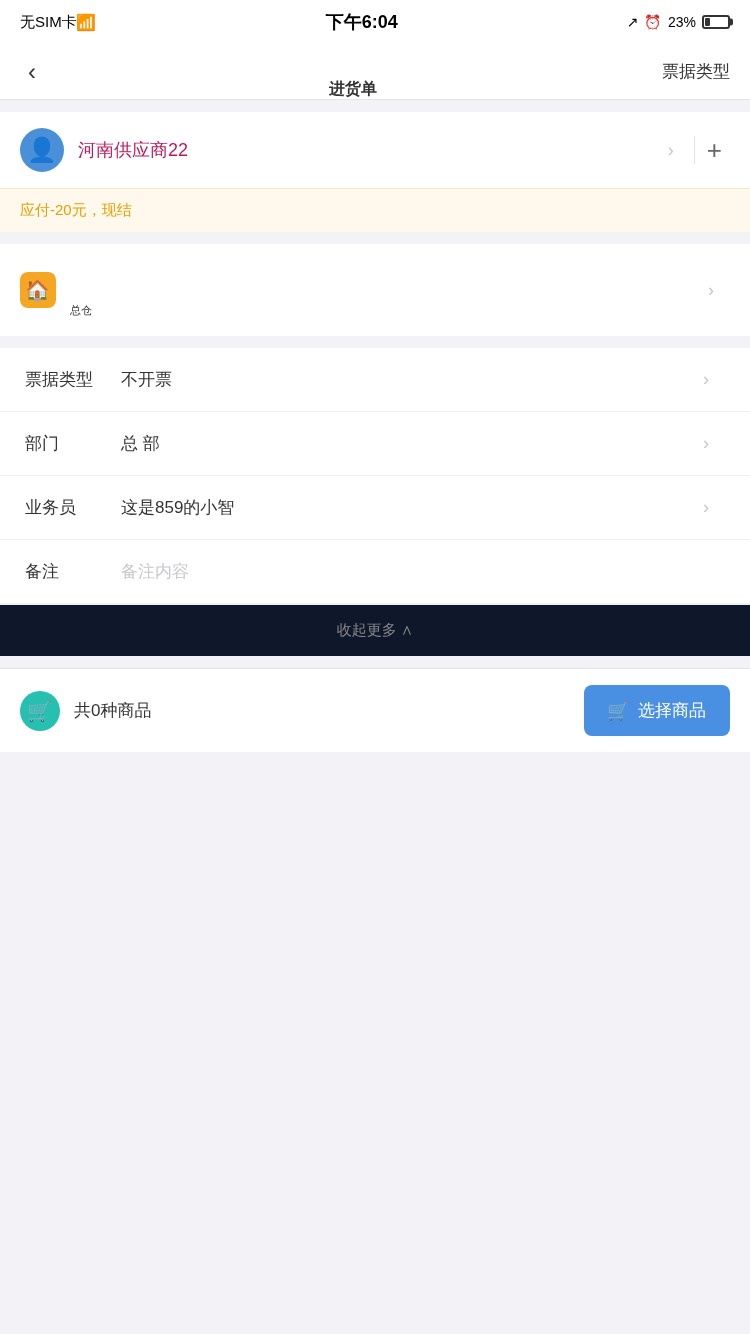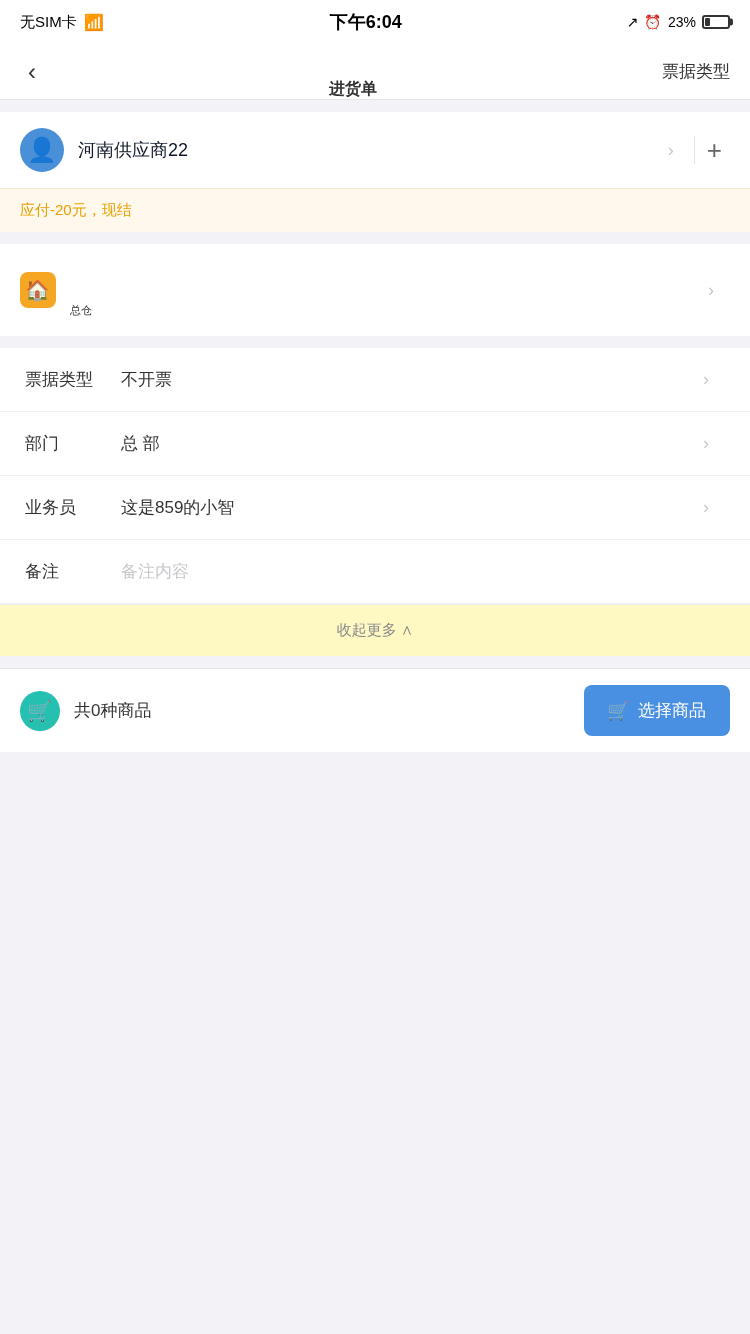--- a/index.html
+++ b/index.html
@@ -16,21 +16,21 @@
     .status-bar {
       background: #fff;
       height: 44px;
       display: flex;
       align-items: center;
       justify-content: space-between;
       padding: 0 20px;
       font-size: 15px;
       font-weight: 500;
     }
-    .status-left { display: flex; align-items: center; gap: 8px; font-size: 15px; }
+    .status-left { display: flex; align-items: center; font-size: 15px; }
     .status-center { font-size: 18px; font-weight: 600; text-align: center; }
     .status-right { display: flex; align-items: center; gap: 6px; font-size: 14px; }
     .wifi-icon { font-size: 16px; }
     .battery-bar {
       display: inline-flex; align-items: center; gap: 2px;
     }
     .battery-body {
       width: 28px; height: 14px; border: 2px solid #333; border-radius: 3px;
       position: relative; display: inline-block;
     }
@@ -103,21 +103,21 @@
       margin-right: 14px;
       flex-shrink: 0;
     }
     .avatar-icon {
       font-size: 24px;
       color: #fff;
     }
     .supplier-name {
       flex: 1;
       font-size: 18px;
-      color: #0f172a;
+      color: #be185d;
       font-weight: 500;
     }
     .chevron-right {
       color: #c7c7cc;
       font-size: 18px;
       margin-right: 16px;
     }
     .add-btn {
       font-size: 26px;
       color: #666;
@@ -193,21 +193,21 @@
       font-size: 17px;
       color: #333;
       padding-left: 16px;
     }
     .form-value.placeholder {
       color: #c7c7cc;
     }
 
     
     .collapse-row {
-      background: #fef9c3;
+      background: #0f172a;
       display: flex;
       align-items: center;
       justify-content: center;
       padding: 16px;
       border-top: 1px solid #f0f0f0;
     }
     .collapse-text {
       font-size: 15px;
       color: #888;
       cursor: pointer;

